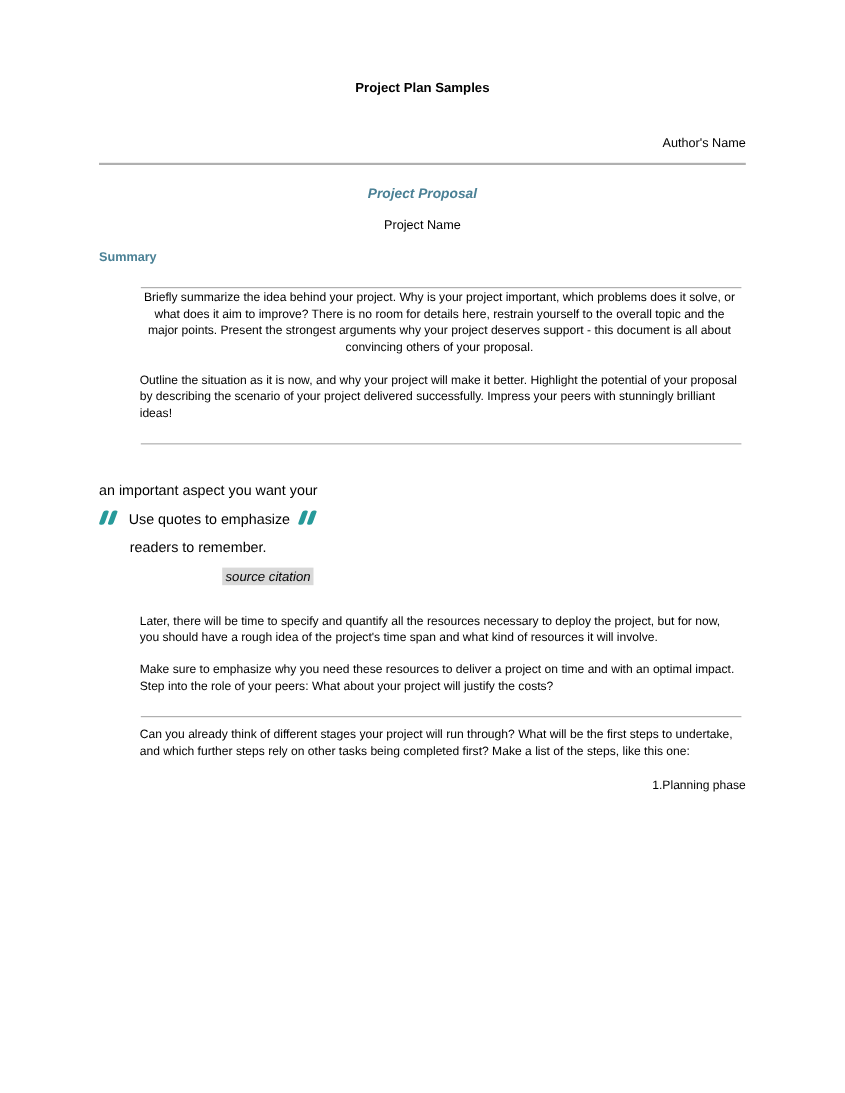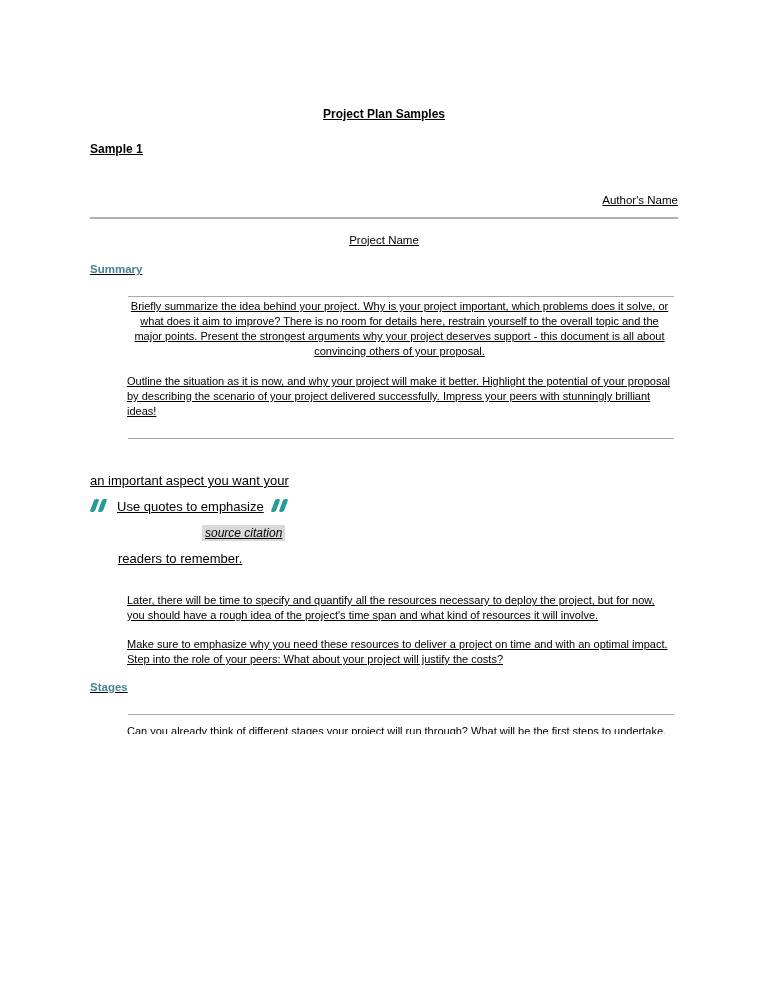--- a/index.html
+++ b/index.html
@@ -2,27 +2,26 @@
 <html><head>
 <meta charset="utf-8">
 <style>
   html, body { margin: 0; padding: 0; background: #ffffff; }
   .page {
     position: relative;
     width: 768px;
     height: 734px;
     background: #ffffff;
     box-sizing: border-box;
-    padding: 106px 90px 0 90px;
+    padding: 72px 90px 0 90px;
     font-family: "Liberation Sans", "DejaVu Sans", sans-serif;
     color: #000000;
     font-size: 11px;
     line-height: 15px;
     overflow: hidden;
-    text-decoration: underline;
   }
   .doc-title {
     text-align: center;
     font-weight: bold;
     font-size: 12px;
     line-height: 16px;
   }
   .sample-label {
     margin-top: 20px;
     font-weight: bold;
@@ -131,52 +130,51 @@
     width: 31px;
   }
 </style>
 </head>
 <body>
 
 <div class="page">
 
   <div class="doc-title">Project Plan Samples</div>
 
-  <div class="sample-label">Sample 1</div>
 
   <div class="author-name">Author's Name</div>
 
   <div class="rule-full"></div>
 
+  <div class="proposal-heading">Project Proposal</div>
 
   <div class="project-name">Project Name</div>
 
   <div class="section-heading h-summary">Summary</div>
   <div class="rule-section r-summary"></div>
 
   <div class="body-para p-sum1">Briefly summarize the idea behind your project. Why is your project important, which problems does it solve, or what does it aim to improve? There is no room for details here, restrain yourself to the overall topic and the major points. Present the strongest arguments why your project deserves support - this document is all about convincing others of your proposal.</div>
   <div class="body-para p-sum2">Outline the situation as it is now, and why your project will make it better. Highlight the potential of your proposal by describing the scenario of your project delivered successfully. Impress your peers with stunningly brilliant ideas!</div>
 
   <div class="rule-section r-resources"></div>
 
   <div class="quote-block">
     <div class="quote-line ql-2">an important aspect you want your</div>
     <div class="quote-line ql-1">
       <span class="qicon open"><i></i><i></i></span><span>Use quotes to emphasize</span><span class="qicon close"><i></i><i></i></span>
     </div>
+    <div class="quote-line ql-3">readers to remember.</div>
     <div class="quote-line ql-4">
       <span class="citation-highlight">source citation</span>
     </div>
-    <div class="quote-line ql-3">readers to remember.</div>
   </div>
 
   <div class="body-para p-res1">Later, there will be time to specify and quantify all the resources necessary to deploy the project, but for now, you should have a rough idea of the project's time span and what kind of resources it will involve.</div>
   <div class="body-para p-res2">Make sure to emphasize why you need these resources to deliver a project on time and with an optimal impact. Step into the role of your peers: What about your project will justify the costs?</div>
 
-  <div class="section-heading h-stages">Stages</div>
   <div class="rule-section r-stages"></div>
 
   <div class="body-para p-stg1">Can you already think of different stages your project will run through? What will be the first steps to undertake, and which further steps rely on other tasks being completed first? Make a list of the steps, like this one:</div>
 
   <div class="stage-list">
     <div class="stage-list-item">
       <span class="num">1.</span><span>Planning phase</span>
     </div>
   </div>
 

